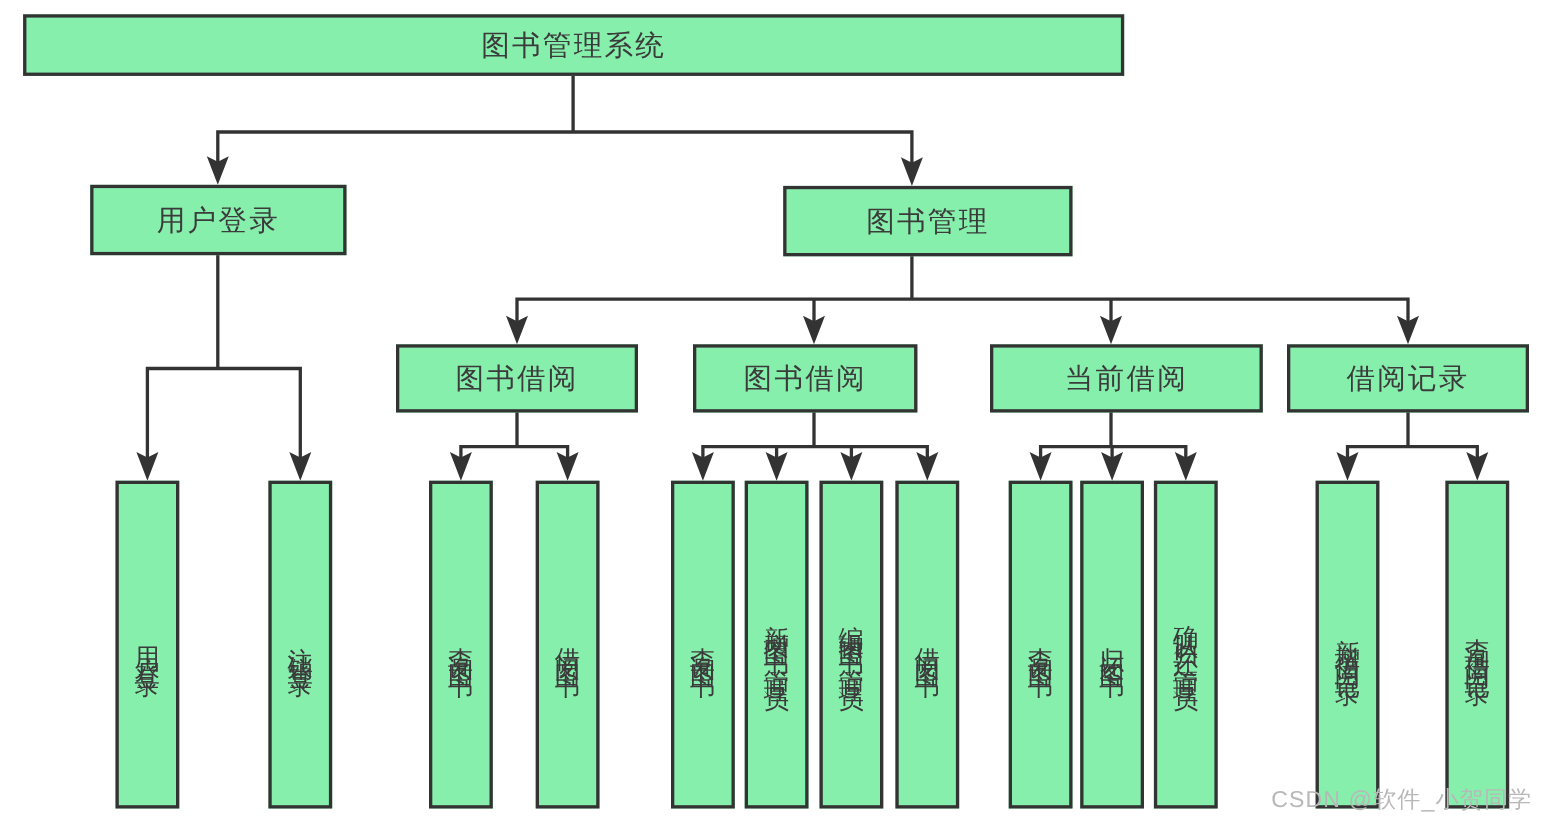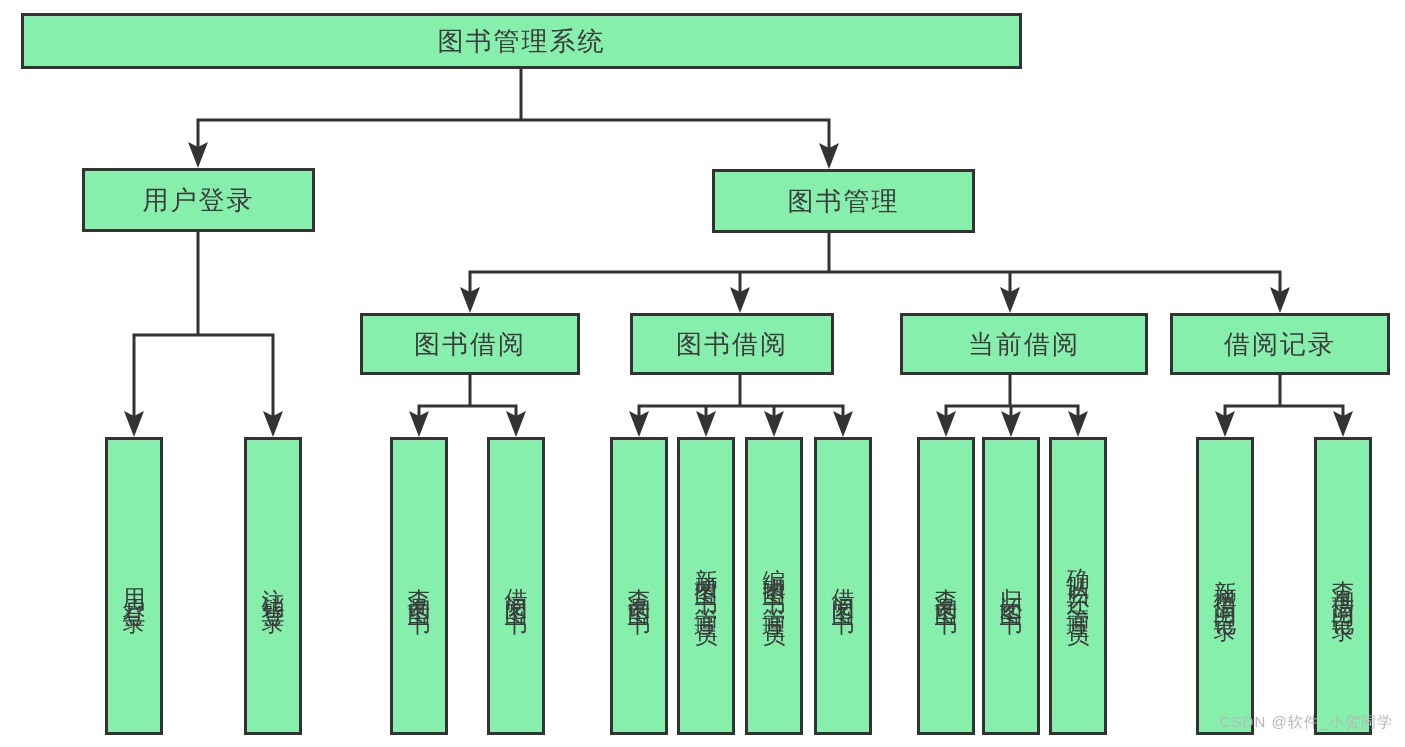--- a/index.html
+++ b/index.html
@@ -22,21 +22,21 @@
     display:flex; align-items:center; justify-content:center;
     text-align:right; line-height:1.25;
   }
   .node.h{font-size:26px; letter-spacing:2px; white-space:nowrap;}
   .node.v{
     writing-mode:vertical-rl; text-orientation:mixed;
     font-size:23px; letter-spacing:8px;
   }
   .watermark{
     position:absolute; right:12px; top:713px; z-index:3;
-    font-size:15px; letter-spacing:1px; color:var(--watermark); white-space:nowrap;margin-left:20px;
+    font-size:21px; letter-spacing:1px; color:var(--watermark); white-space:nowrap;margin-left:20px;
   }
 </style>
 </head>
 <body>
 
 <div id="canvas">
 
   <svg id="wires" viewBox="0 0 1405 747">
     <defs>
       <path id="arr" d="M -10 -26 L 0 -21 L 10 -26 L 0 0 Z"></path>

